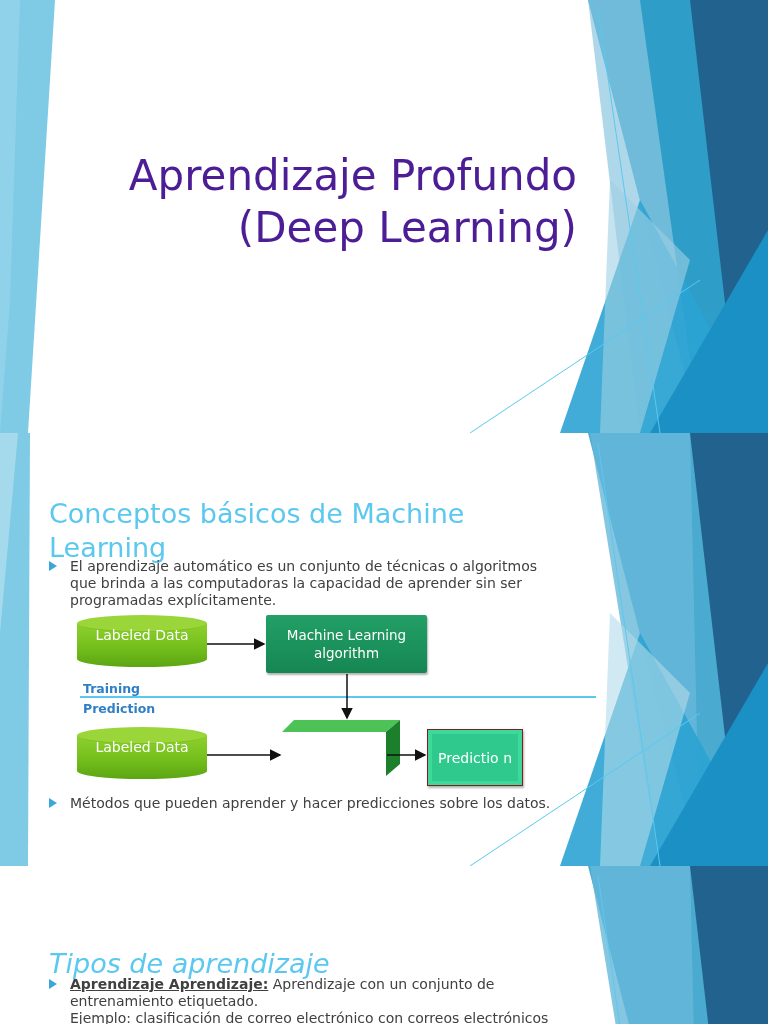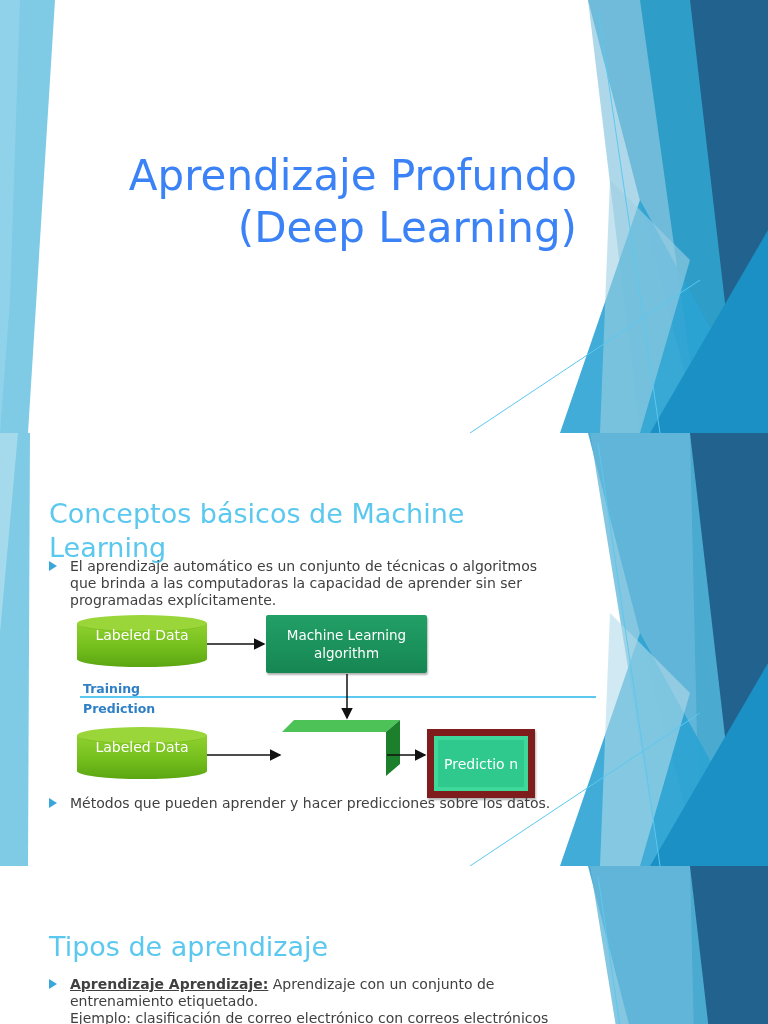--- a/index.html
+++ b/index.html
@@ -3,45 +3,45 @@
 <meta charset="utf-8">
 <style>
   html, body { margin: 0; padding: 0; background: #ffffff; }
   body { width: 768px; height: 1024px; overflow: hidden; position: relative; font-family: "DejaVu Sans", sans-serif; }
   .slide { position: absolute; left: 0; width: 768px; height: 433px; background: #ffffff; overflow: hidden; }
   .slide svg.deco { position: absolute; left: 0; top: 0; width: 768px; height: 433px; }
   .s1 { top: 0; }
   .s2 { top: 433px; }
   .s3 { top: 866px; }
 
-  .title-main { position: absolute; right: 191px; top: 150px; text-align: right; color: #3b82f6; font-size: 42px; line-height: 52px; font-weight: normal; }
+  .title-main { position: absolute; right: 191px; top: 150px; text-align: right; color: #4c1d95; font-size: 42px; line-height: 52px; font-weight: normal; }
   .title-main div { white-space: nowrap; }
 
   .h2 { position: absolute; left: 49px; color: #5bc8ef; font-size: 27px; line-height: 34px; font-weight: normal; }
   .s2 .h2 { top: 42px; width: 500px; }
-  .s3 .h2 { top: 42px; }
+  .s3 .h2 { top: 59px; font-style: italic; }
 
   .bullet { position: absolute; left: 49px; font-size: 14px; line-height: 17px; color: #404040; }
   .bullet .tri { position: absolute; left: 0; top: 3px; width: 0; height: 0; border-top: 5px solid transparent; border-bottom: 5px solid transparent; border-left: 8px solid #3aa7dc; }
   .bullet .txt { margin-left: 21px; display: block; }
   .s2 .b1 { top: 125px; width: 500px; }
   .s2 .b2 { top: 362px; width: 530px; }
   .s3 .b1 { top: 110px; width: 520px; }
   .s3 .b1 u b { color: #404040; }
 
   .cyl { position: absolute; width: 130px; height: 60px; }
   .cyl .body { position: absolute; left: 0; top: 8px; width: 130px; height: 44px; background: linear-gradient(180deg,#8fd12f 0%,#74bf1c 55%,#5ba512 100%); border-radius: 0 0 65px 65px / 0 0 8px 8px; }
   .cyl .top { position: absolute; left: 0; top: 0; width: 130px; height: 16px; border-radius: 50%; background: #9ad63a; border-bottom: 1px solid #7dbf22; }
   .cyl .lbl { position: absolute; left: 0; top: 12px; width: 130px; text-align: center; color: #ffffff; font-size: 14px; }
 
   .ml-box { position: absolute; left: 266px; top: 182px; width: 161px; height: 58px; background: linear-gradient(180deg,#22a066,#168653); border-radius: 2px; box-shadow: 1px 2px 2px rgba(0,0,0,0.3); color: #fff; font-size: 13.5px; text-align: center; line-height: 18px; display: flex; align-items: center; justify-content: center; }
   .lm-box { position: absolute; left: 282px; top: 298px; width: 104px; height: 45px; background: linear-gradient(180deg,#35ae43,#229a35); color: #fff; font-size: 14px; line-height: 17px; text-align: center; display: flex; align-items: center; justify-content: center; }
   .lm-top { position: absolute; left: 282px; top: 287px; width: 118px; height: 12px; }
   .lm-side { position: absolute; left: 386px; top: 287px; width: 14px; height: 56px; }
-  .pred-box { position: absolute; left: 427px; top: 296px; width: 94px; height: 55px; background: #2fc98e; border: 7px solid #7f1d1d; box-shadow: inset 0 0 0 4px #3fd89b, 1px 2px 2px rgba(0,0,0,0.3); color: #fff; font-size: 14px; line-height: 18px; text-align: center; display: flex; align-items: center; justify-content: center; }
+  .pred-box { position: absolute; left: 427px; top: 296px; width: 94px; height: 55px; background: #2fc98e; border: 1px solid #7f1d1d; box-shadow: inset 0 0 0 4px #3fd89b, 1px 2px 2px rgba(0,0,0,0.3); color: #fff; font-size: 14px; line-height: 18px; text-align: center; display: flex; align-items: center; justify-content: center; }
   .phase { position: absolute; left: 83px; font-size: 12.5px; font-weight: bold; color: #2e7fc6; }
   .phase-line { position: absolute; left: 80px; top: 263px; width: 516px; height: 2px; background: #5bc8ef; }
   svg.arrows { position: absolute; left: 0; top: 0; width: 768px; height: 433px; pointer-events: none; }
 </style>
 </head>
 <body>
 
 <section class="slide s1">
   <svg class="deco" viewBox="0 0 768 433">
     <polygon points="0,0 55,0 28,433 0,433" fill="#7fcbe6"></polygon>

